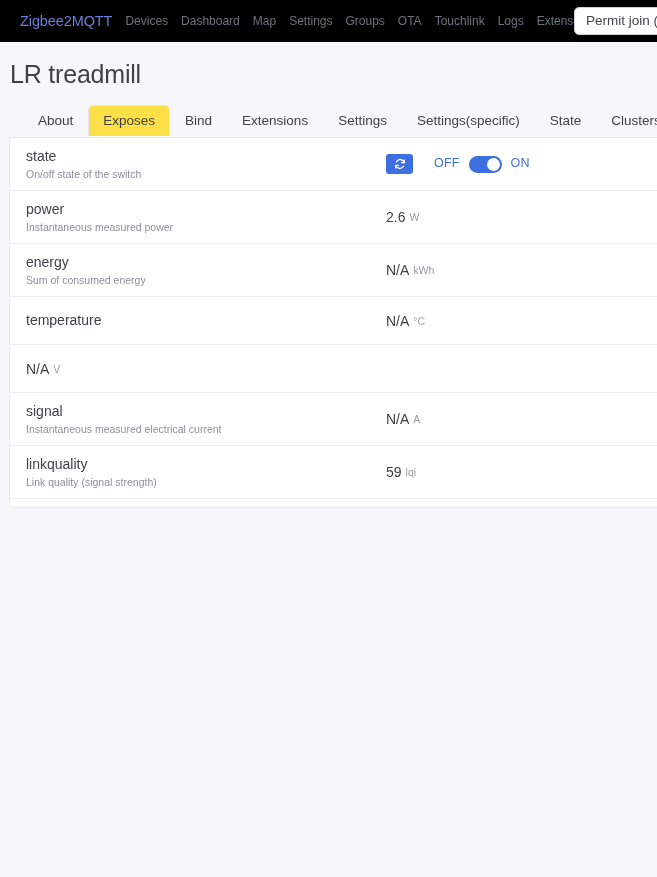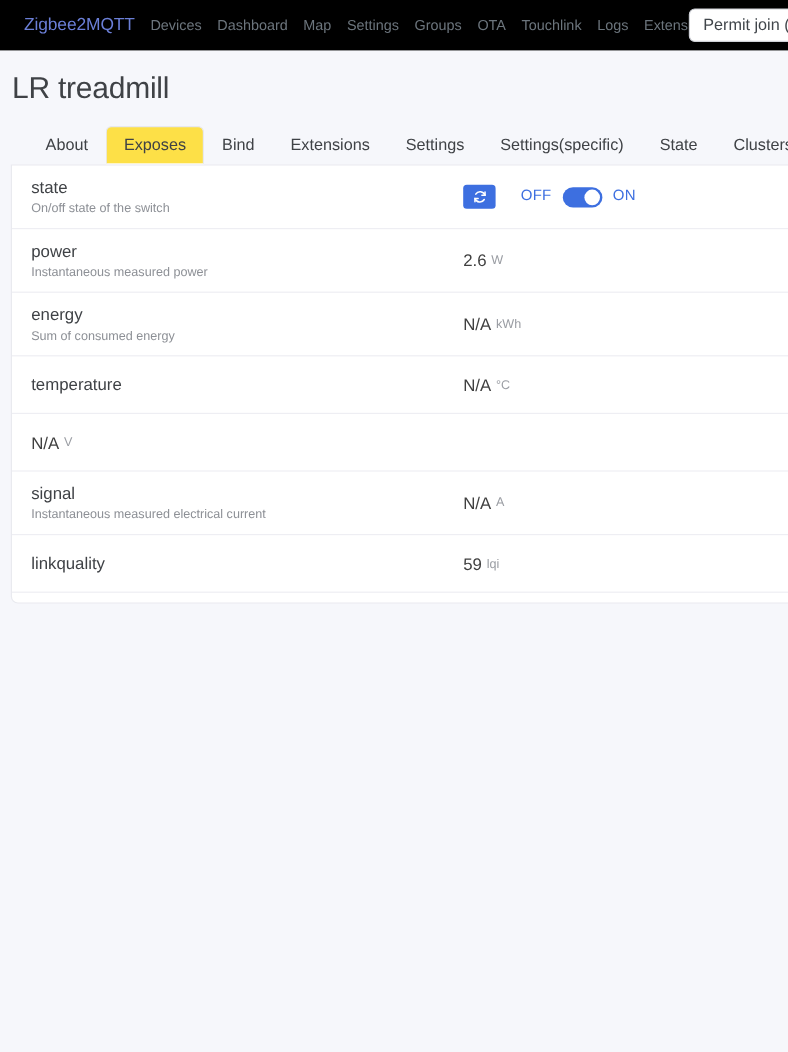--- a/index.html
+++ b/index.html
@@ -293,20 +293,21 @@
       </div>
       <div class="value-area">
         <span class="value-num">N/A</span>
         <span class="value-unit">A</span>
       </div>
     </div>
 
     <div class="row">
       <div class="labels">
         <div class="prop-name">linkquality</div>
+        <div class="prop-desc">Link quality (signal strength)</div>
       </div>
       <div class="value-area">
         <span class="value-num">59</span>
         <span class="value-unit">lqi</span>
       </div>
     </div>
 
   </div>
 </div>
 

